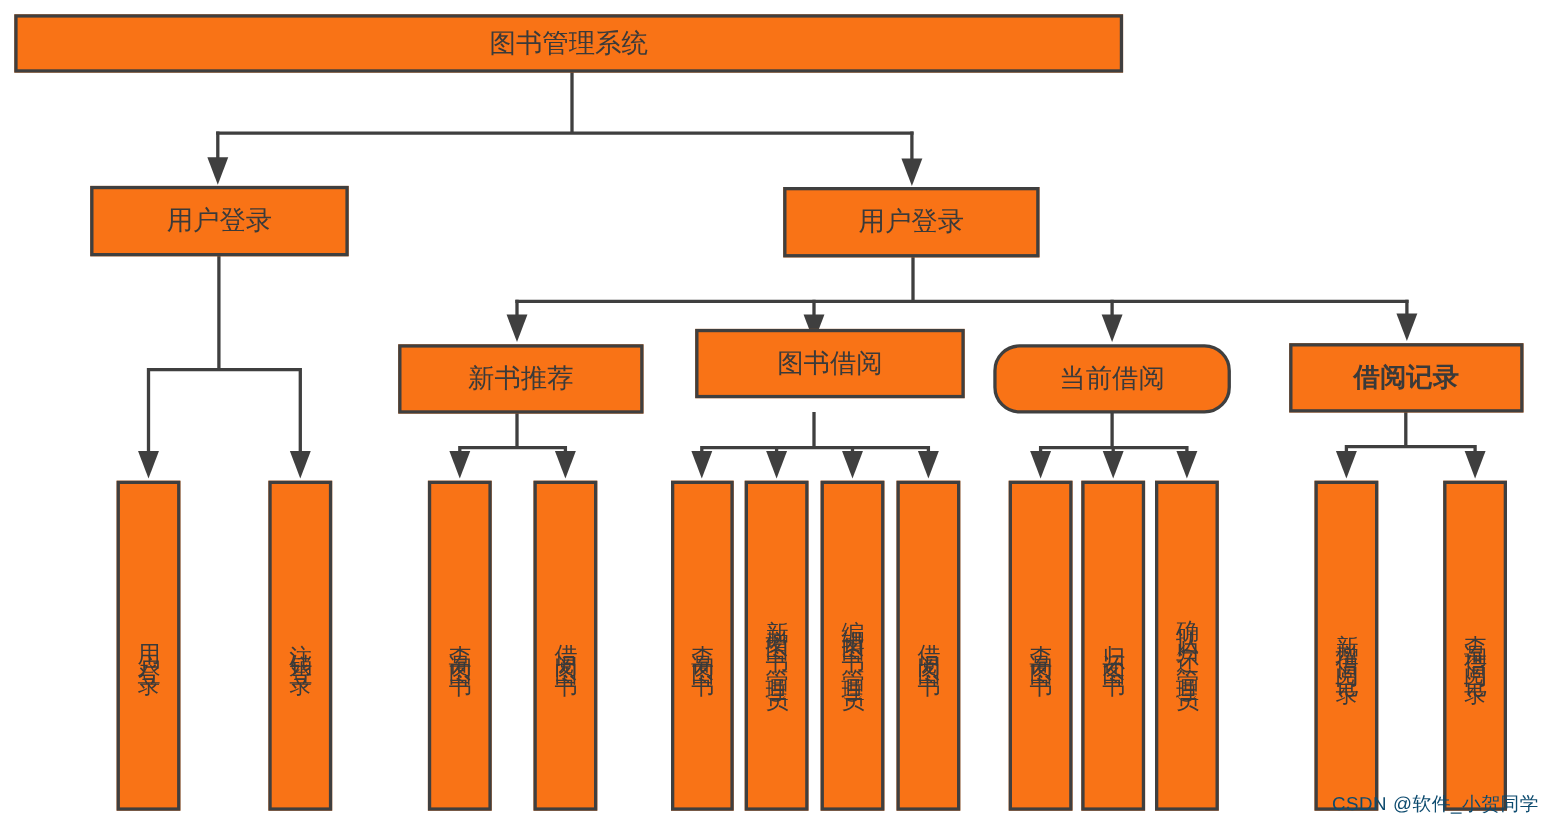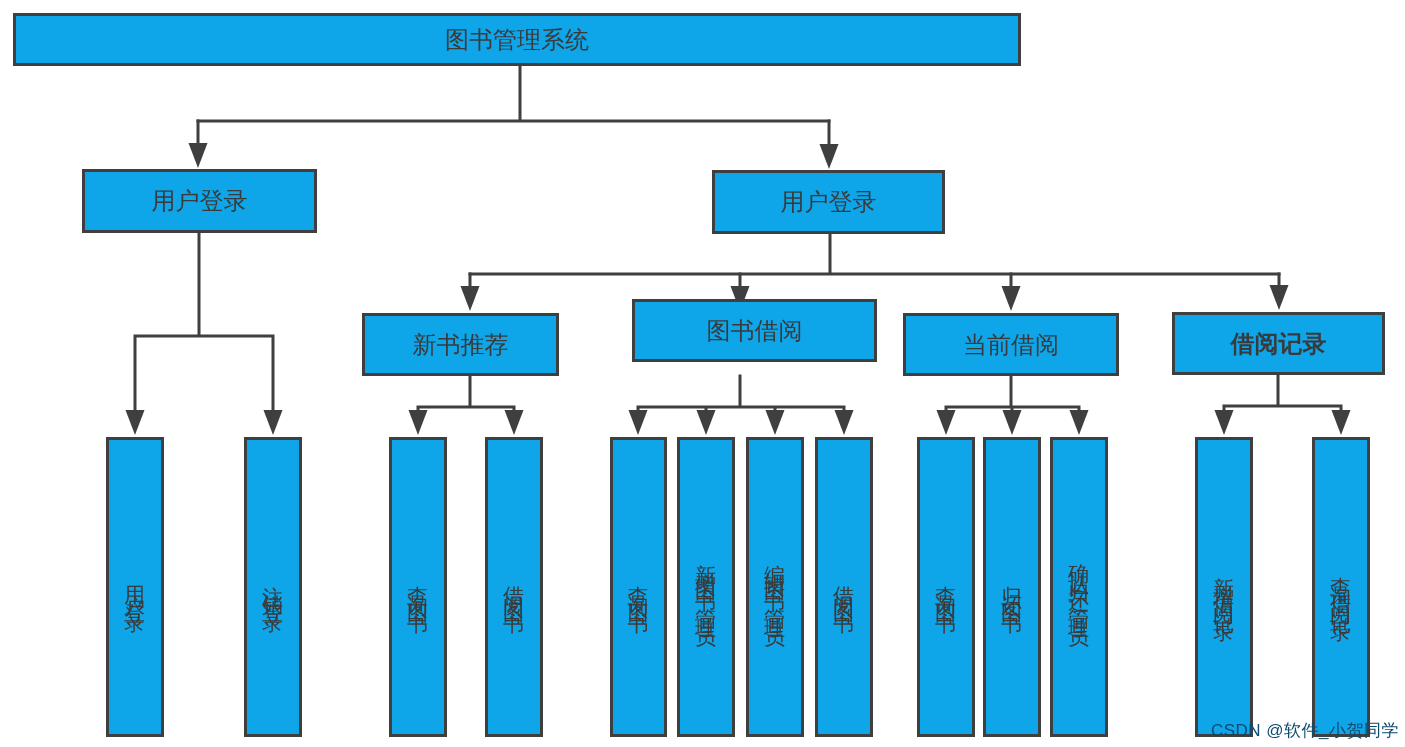--- a/index.html
+++ b/index.html
@@ -12,21 +12,21 @@
     font-family: "Liberation Sans", "DejaVu Sans", sans-serif;
   }
   .connectors {
     position: absolute;
     left: 0; top: 0;
     width: 1405px; height: 747px;
   }
   .node {
     position: absolute;
     box-sizing: border-box;
-    background: #0ea5e9;
+    background: #f97316;
     border: 3px solid #3f3f3f;
     display: flex;
     align-items: center;
     justify-content: center;
     color: #3a3a3a;
     text-align: center;
     line-height: 1;
   }
   .node.h { font-size: 24px; }
   .node.v {
@@ -96,23 +96,23 @@
       <polygon points="1214.5,410 1233.5,410 1224,435"></polygon>
       <polygon points="1331.5,410 1350.5,410 1341,435"></polygon>
     </g>
   </svg>
 
   <div class="node h" style="left:13px; top:13px; width:1008px; height:53px;">图书管理系统</div>
 
   <div class="node h" style="left:82px; top:169px; width:235px; height:64px;">用户登录</div>
   <div class="node h" style="left:712px; top:170px; width:233px; height:64px;">用户登录</div>
 
-  <div class="node h" style="left:362px; top:313px; width:197px; height:63px;">新书推荐</div>
+  <div class="node h" style="left:362px; top:313px; width:223px; height:63px;">新书推荐</div>
   <div class="node h" style="left:632px; top:299px; width:245px; height:63px;">图书借阅</div>
-  <div class="node h" style="left:903px; top:313px; width:216px; height:63px;">当前借阅</div>
+  <div class="node h" style="left:903px; top:313px; width:216px; height:63px;border-radius:24px;">当前借阅</div>
   <div class="node h" style="left:1172px; top:312px; width:213px; height:63px;font-weight:bold;">借阅记录</div>
 
   <div class="node v" style="left:106px; top:437px; width:58px; height:300px;">用户登录</div>
   <div class="node v" style="left:244px; top:437px; width:58px; height:300px;">注销登录</div>
 
   <div class="node v" style="left:389px; top:437px; width:58px; height:300px;">查询图书</div>
   <div class="node v" style="left:485px; top:437px; width:58px; height:300px;">借阅图书</div>
 
   <div class="node v" style="left:610px; top:437px; width:57px; height:300px;">查询图书</div>
   <div class="node v" style="left:677px; top:437px; width:58px; height:300px;">新增图书（管理员）</div>

